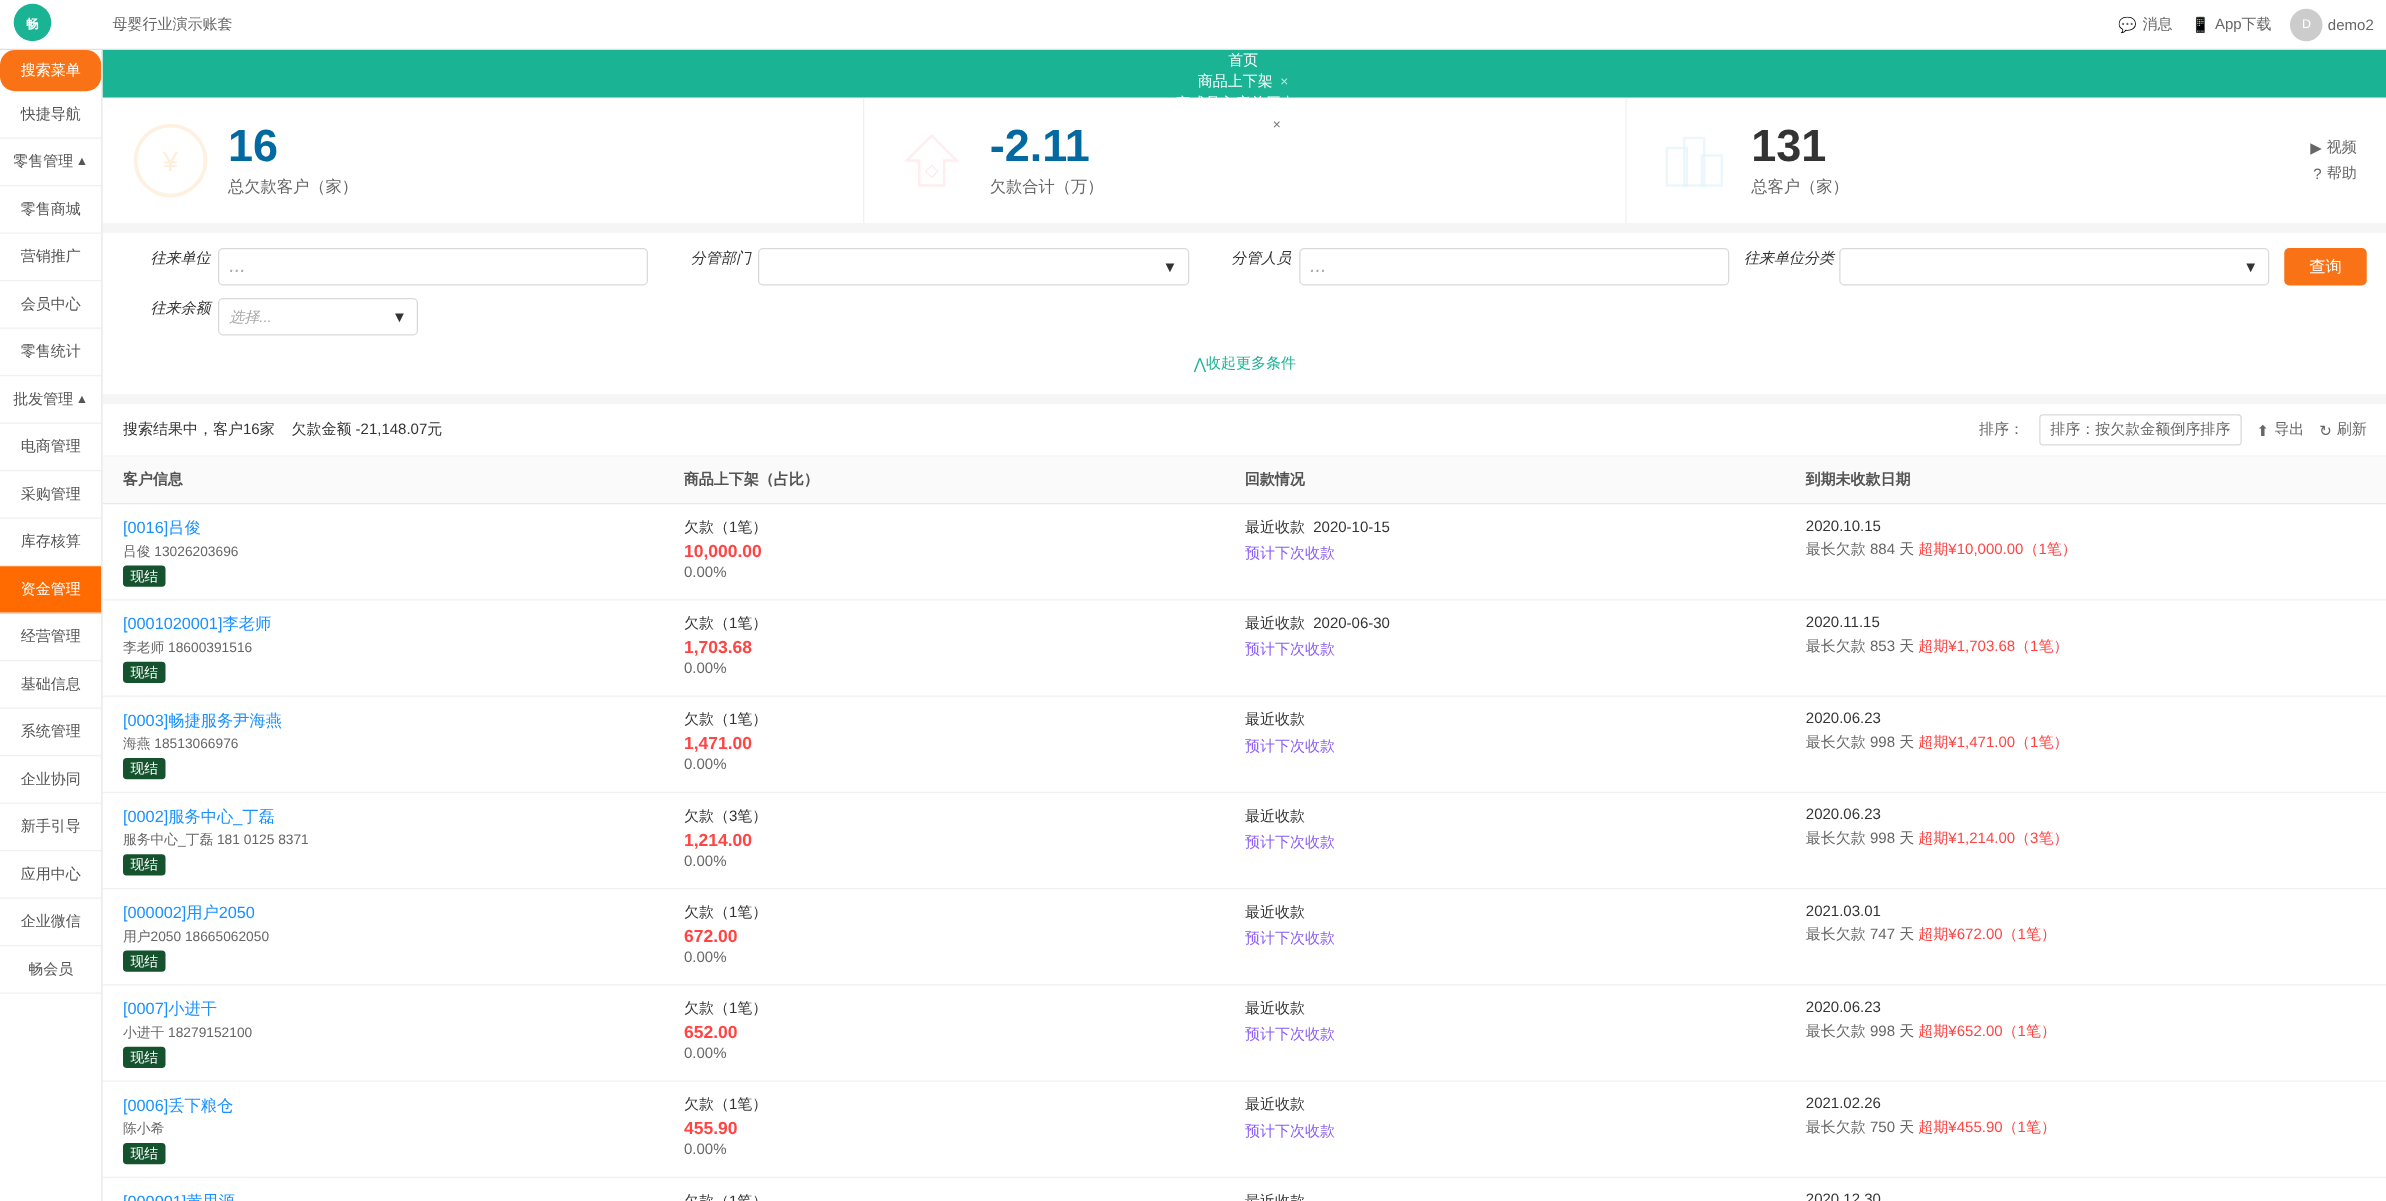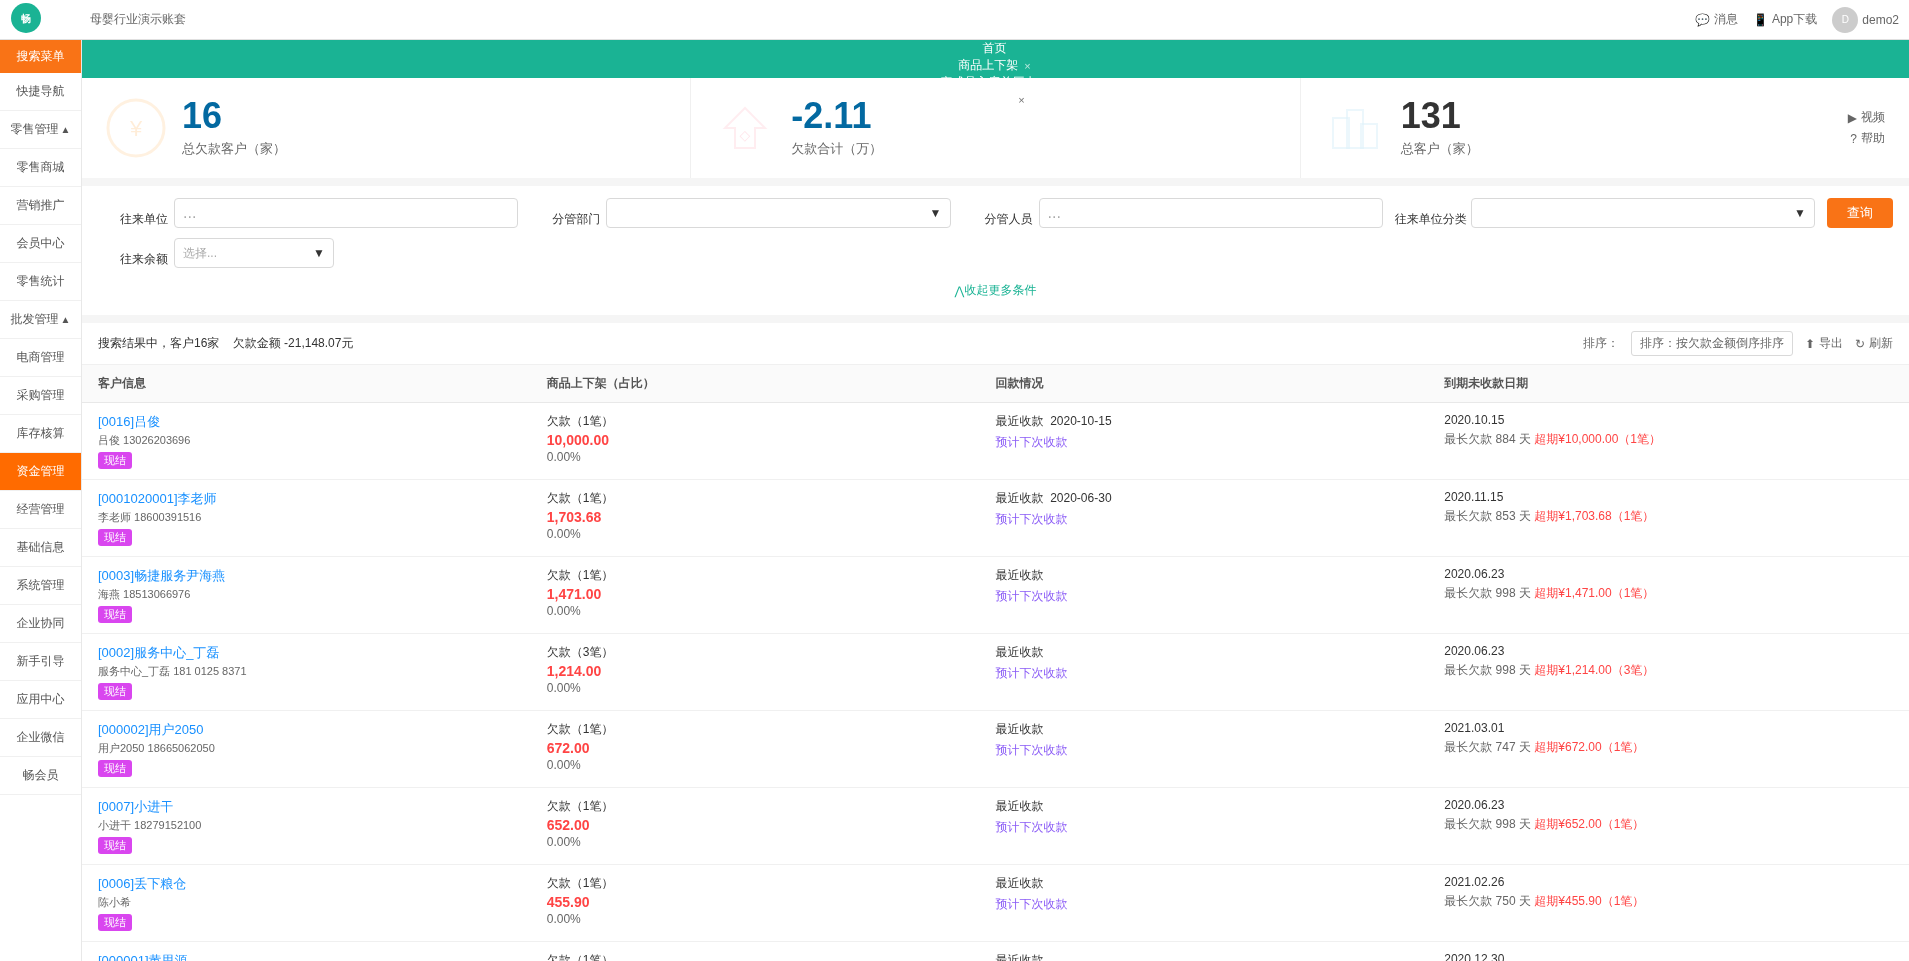--- a/index.html
+++ b/index.html
@@ -12,21 +12,21 @@
     .logo-text { color: #ff6b00; font-size: 12px; font-weight: bold; }
     .top-bar-title { color: #666; font-size: 12px; flex: 1; }
     .top-bar-right { display: flex; align-items: center; gap: 15px; }
     .top-bar-icon { color: #666; font-size: 12px; cursor: pointer; display: flex; align-items: center; gap: 4px; }
     .avatar { width: 26px; height: 26px; border-radius: 50%; background: #ccc; display: flex; align-items: center; justify-content: center; color: #fff; font-size: 10px; }
 
     .main-layout { display: flex; flex: 1; overflow: hidden; }
 
     
     .sidebar { width: 82px; background: #fff; border-right: 1px solid #e8e8e8; display: flex; flex-direction: column; flex-shrink: 0; overflow-y: auto; }
-    .sidebar-search { padding: 8px 6px; background: #f97316; color: #fff; text-align: center; font-size: 12px; cursor: pointer; }
+    .sidebar-search { padding: 8px 6px; background: #f97316; color: #fff; text-align: center; font-size: 12px; cursor: pointer; border-radius: 12px; }
     .sidebar-nav-item { padding: 10px 4px; text-align: center; font-size: 12px; color: #555; cursor: pointer; border-bottom: 1px solid #f0f0f0; display: flex; align-items: center; justify-content: center; }
     .sidebar-nav-item.active { background: #ff6b00; color: #fff; }
     .sidebar-nav-item .arrow { font-size: 10px; margin-left: 2px; }
 
     
     .content-area { flex: 1; display: flex; flex-direction: column; overflow: hidden; }
 
     
     .tab-bar { display: flex; align-items: center; background: #1ab394; height: 38px; flex-shrink: 0; padding: 0 5px; flex-direction: column; }
     .tab-item { display: flex; align-items: center; padding: 0 12px; height: 30px; color: #fff; font-size: 12px; cursor: pointer; border-radius: 3px 3px 0 0; margin-right: 2px; white-space: nowrap; }
@@ -48,21 +48,21 @@
     .stat-number { font-size: 36px; font-weight: bold; line-height: 1; }
     .stat-number.red { color: #0369a1; }
     .stat-number.black { color: #333; font-size: 36px; }
     .stat-label { font-size: 13px; color: #666; margin-top: 6px; }
     .stat-card-right { margin-left: auto; display: flex; flex-direction: column; align-items: flex-end; gap: 4px; }
     .stat-action { font-size: 12px; color: #666; cursor: pointer; display: flex; align-items: center; gap: 4px; }
 
     
     .filter-area { background: #fff; padding: 12px 16px; margin-bottom: 8px; }
     .filter-row { display: flex; align-items: center; gap: 12px; margin-bottom: 10px; }
-    .filter-item { display: flex; align-items: flex-end; gap: 6px; flex: 1; }
+    .filter-item { display: flex; align-items: flex-start; gap: 6px; flex: 1; font-style: italic; }
     .filter-label { font-size: 12px; color: #333; white-space: nowrap; width: 70px; text-align: right; }
     .filter-input { flex: 1; border: 1px solid #d9d9d9; border-radius: 4px; padding: 5px 8px; font-size: 12px; height: 30px; outline: none; }
     .filter-select { flex: 1; border: 1px solid #d9d9d9; border-radius: 4px; padding: 5px 8px; font-size: 12px; height: 30px; background: #fff; cursor: pointer; display: flex; align-items: center; justify-content: space-between; }
     .filter-select-placeholder { color: #aaa; }
     .search-btn { background: #f97316; color: #fff; border: none; border-radius: 4px; padding: 6px 20px; font-size: 13px; cursor: pointer; height: 30px; text-align: right; }
     .collapse-btn { display: flex; align-items: center; justify-content: center; color: #1ab394; font-size: 12px; cursor: pointer; padding: 4px; }
 
     
     .result-bar { display: flex; align-items: center; justify-content: space-between; padding: 8px 16px; background: #fff; border-bottom: 1px solid #f0f0f0; font-size: 12px; }
     .result-info { color: #333; }
@@ -72,21 +72,21 @@
 
     
     .data-table { width: 100%; background: #fff; }
     .table-header { display: grid; grid-template-columns: 2fr 2fr 2fr 2fr; padding: 10px 16px; background: #fafafa; border-bottom: 1px solid #e8e8e8; font-size: 12px; font-weight: bold; color: #555; }
     .table-row-wrapper { border-bottom: 1px solid #f0f0f0; }
     .table-row { display: grid; grid-template-columns: 2fr 2fr 2fr 2fr; padding: 10px 16px; align-items: start; }
     .cell { font-size: 12px; }
     .customer-name { color: #1890ff; cursor: pointer; font-size: 13px; }
     .customer-sub { color: #666; font-size: 11px; margin-top: 2px; }
     .badge { display: inline-block; padding: 1px 6px; border-radius: 3px; font-size: 11px; margin-top: 4px; }
-    .badge-green { background: #d946ef; color: #fff; font-family: Liberation Serif, serif; }
+    .badge-green { background: #14532d; color: #fff; font-family: Liberation Serif, serif; }
     .debt-count { color: #333; font-size: 12px; }
     .debt-amount { color: #ff4444; font-size: 14px; font-weight: bold; margin-top: 2px; }
     .debt-ratio { color: #666; font-size: 12px; margin-top: 2px; }
     .recent-collection { color: #333; font-size: 12px; }
     .next-collection { color: #8b5cf6; font-size: 12px; margin-top: 4px; }
     .overdue-date { color: #333; font-size: 12px; }
     .overdue-days { color: #666; font-size: 12px; margin-top: 4px; }
     .overdue-link { color: #ff4444; cursor: pointer; font-size: 12px; }
 
     

